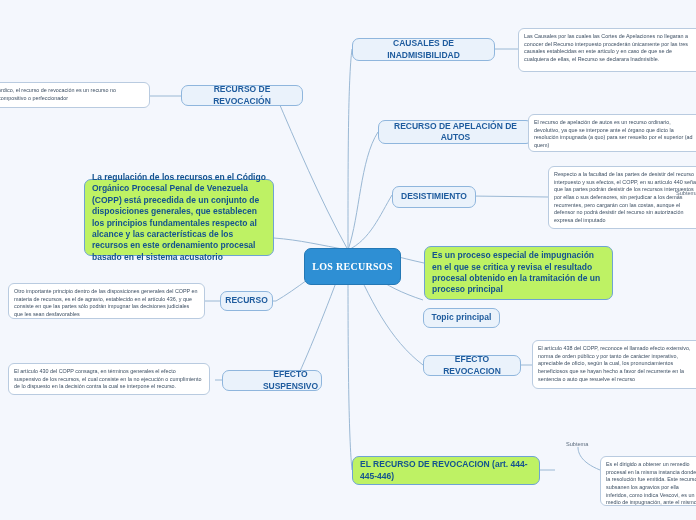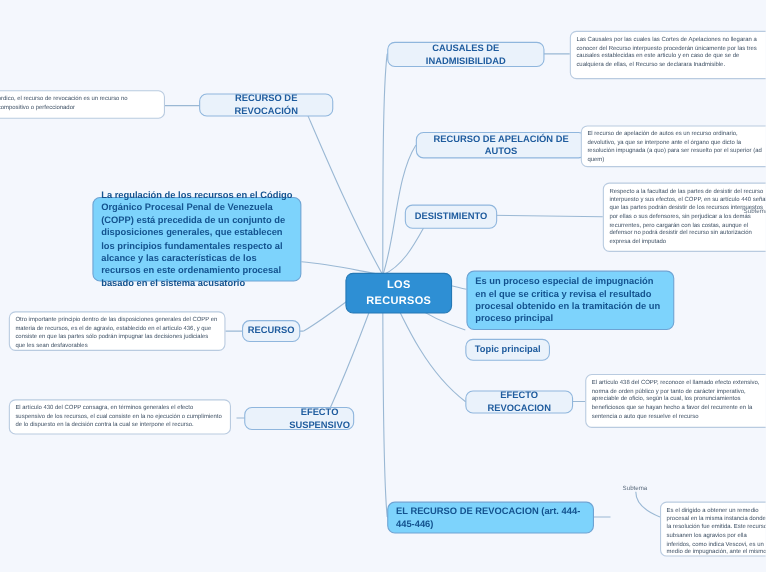--- a/index.html
+++ b/index.html
@@ -22,21 +22,21 @@
     font-weight:bold;
     font-size:8.5px;
     line-height:1.35;
     padding:5px 7px;
     text-align:center;
     display:flex;
     align-items:center;
     justify-content:center;
   }
   .node.filled{
-    background:#7dd3fc;
+    background:#bef264;
     border-color:#6ea3d3;
     color:#14538f;
     text-align:left;
     justify-content:flex-start;
   }
   .node.center{
     background:#2e8fd4;
     border:1px solid #2478b5;
     color:#ffffff;
     font-size:10px;
@@ -88,27 +88,27 @@
       <path d="M423,365 L532,365"></path>
       <path d="M352,470 L555,470"></path>
       <path d="M296,380 L215,380"></path>
       <path d="M276,301 L205,301"></path>
       <path d="M276,96 L150,96"></path>
       <path d="M634,197 C654,197 660,192 664,190"></path>
       <path d="M600,470 C580,462 578,452 578,447"></path>
     </g>
   </svg>
 
-  <div class="node center" style="left:314px;top:248px;width:97px;height:37px;">LOS RECURSOS</div>
+  <div class="node center" style="left:304px;top:248px;width:97px;height:37px;font-family:Liberation Serif, serif;">LOS RECURSOS</div>
 
   <div class="node" style="left:378px;top:120px;width:155px;height:24px;">RECURSO DE APELACIÓN DE AUTOS</div>
 
   <div class="node" style="left:352px;top:38px;width:143px;height:23px;">CAUSALES DE INADMISIBILIDAD</div>
 
-  <div class="node" style="left:368px;top:186px;width:84px;height:22px;">DESISTIMIENTO</div>
+  <div class="node" style="left:392px;top:186px;width:84px;height:22px;">DESISTIMIENTO</div>
 
   <div class="node filled" style="left:424px;top:236px;width:189px;height:54px;margin-top:10px;">Es un proceso especial de impugnación en el que se critica y revisa el resultado procesal obtenido en la tramitación de un proceso principal</div>
 
   <div class="node" style="left:423px;top:308px;width:77px;height:20px;">Topic principal</div>
 
   <div class="node" style="left:423px;top:355px;width:98px;height:21px;">EFECTO REVOCACION</div>
 
   <div class="node filled" style="left:352px;top:456px;width:188px;height:29px;">EL RECURSO DE REVOCACION (art. 444-445-446)</div>
 
   <div class="node" style="left:222px;top:370px;width:100px;height:21px;padding-left:44px;">EFECTO SUSPENSIVO</div>

